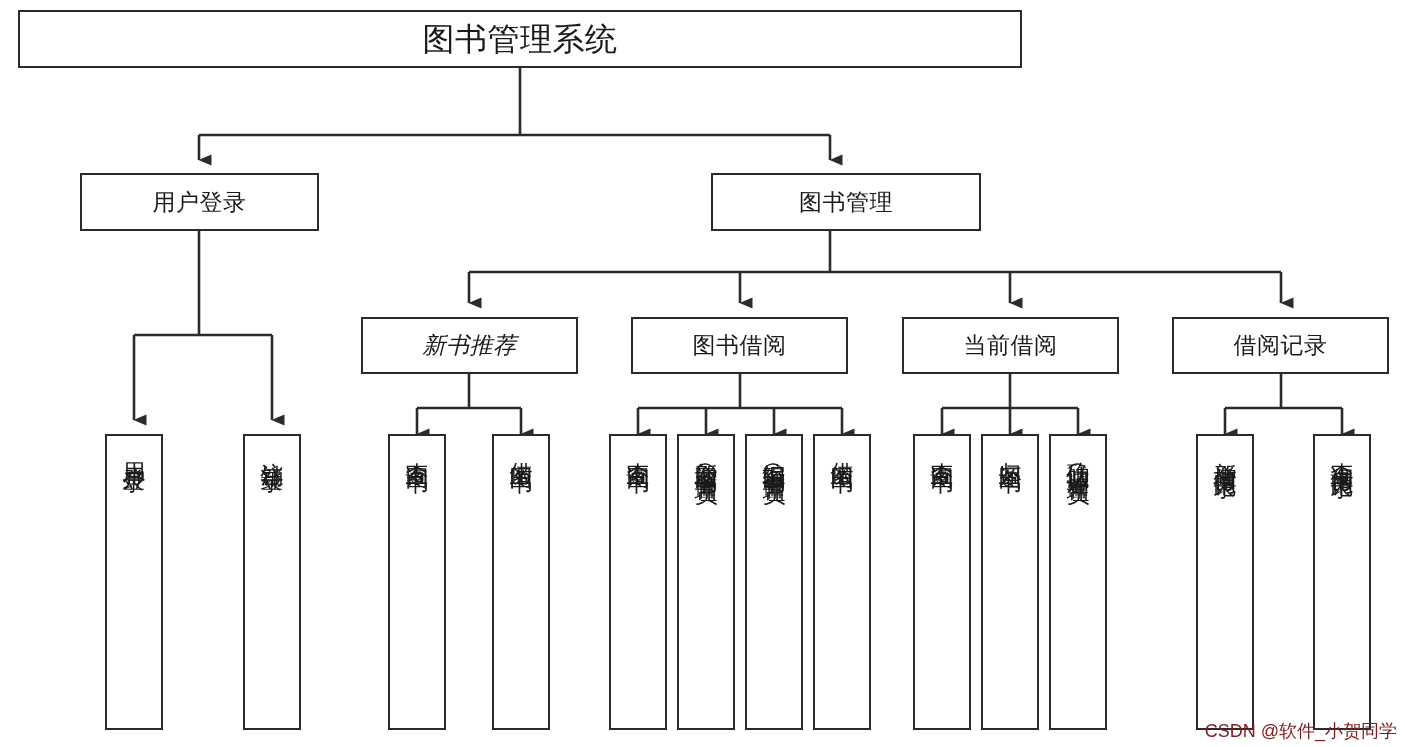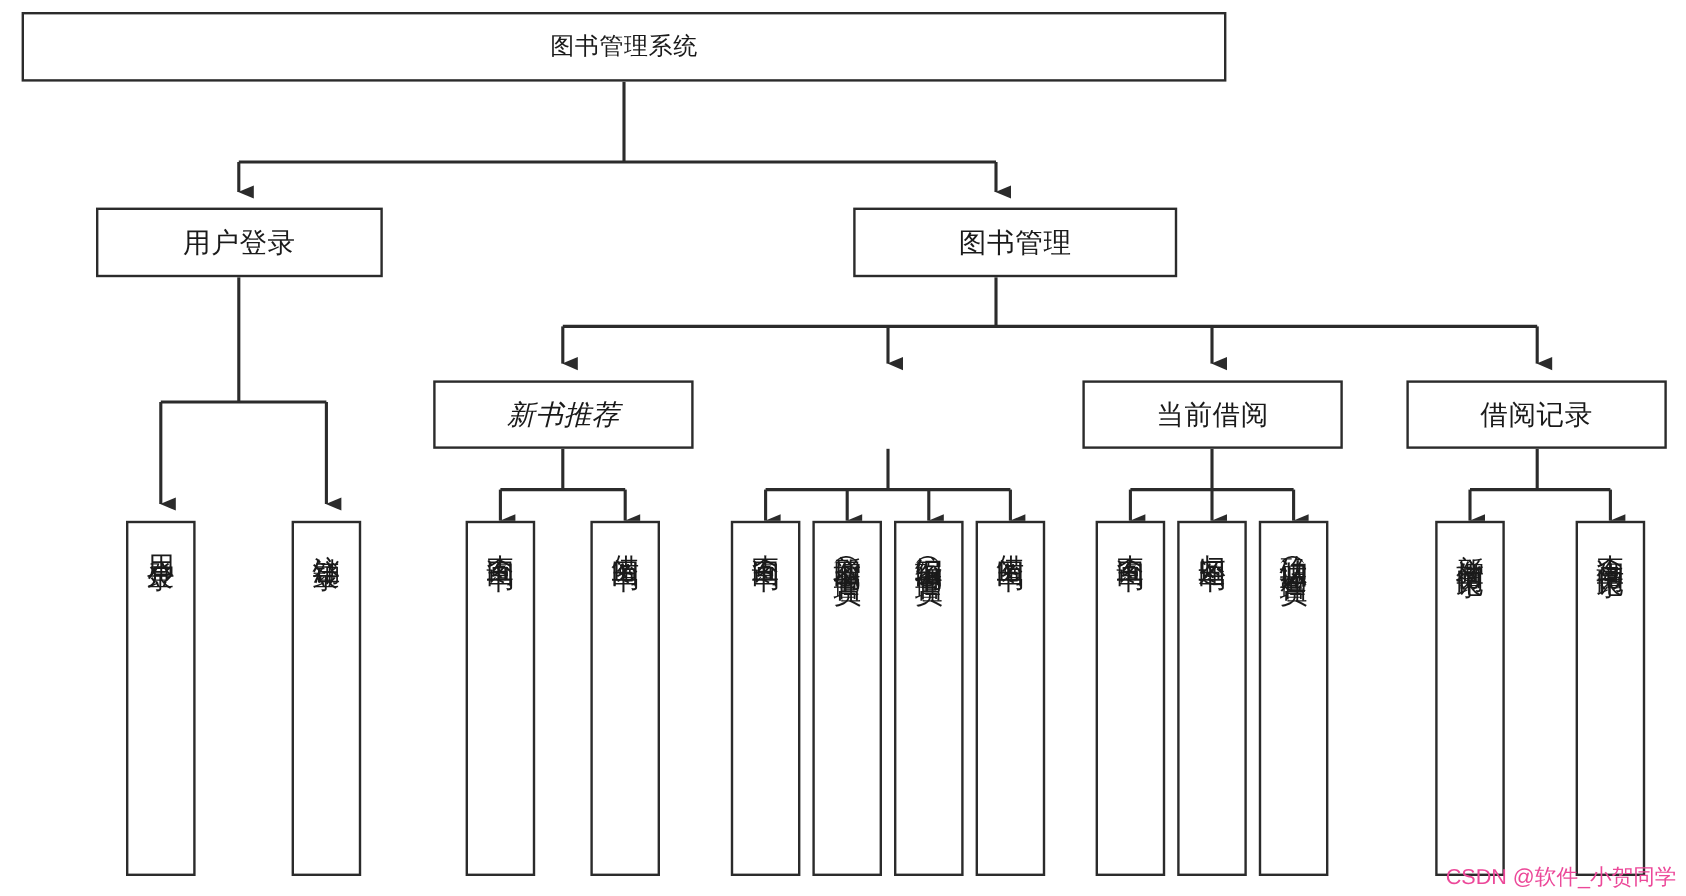--- a/index.html
+++ b/index.html
@@ -52,28 +52,28 @@
     padding-top: 8px;
   }
   .node.vertical .node-label {
     writing-mode: vertical-rl;
     text-orientation: upright;
     font-size: 23px;
     letter-spacing: 3px;
     line-height: 1;
     margin: 0 auto;
   }
-  .node.root .node-label { font-size: 20px; }
+  .node.root .node-label { font-size: 32px; }
 
   #watermark {
     position: absolute;
     right: 8px;
     bottom: 4px;
     font-size: 18px;
-    color: #ec4899;
+    color: #7f1d1d;
     z-index: 5;
     white-space: nowrap;
     font-family: "Liberation Sans", "DejaVu Sans", sans-serif;
   }
 </style>
 </head>
 <body>
 
 <div id="diagram-root">
 
@@ -136,20 +136,23 @@
   </div>
 
   <div class="node horizontal" style="left:711px; top:173px; width:270px; height:58px;">
     <span class="node-label">图书管理</span>
   </div>
 
   <div class="node horizontal" style="left:361px; top:317px; width:217px; height:57px;font-style:italic;">
     <span class="node-label">新书推荐</span>
   </div>
 
+  <div class="node horizontal" style="left:631px; top:317px; width:217px; height:57px;">
+    <span class="node-label">图书借阅</span>
+  </div>
 
   <div class="node horizontal" style="left:1172px; top:317px; width:217px; height:57px;">
     <span class="node-label">借阅记录</span>
   </div>
 
   <div class="node horizontal" style="left:902px; top:317px; width:217px; height:57px;">
     <span class="node-label">当前借阅</span>
   </div>
 
   <div class="node vertical" style="left:105px; top:434px; width:58px; height:296px;">

